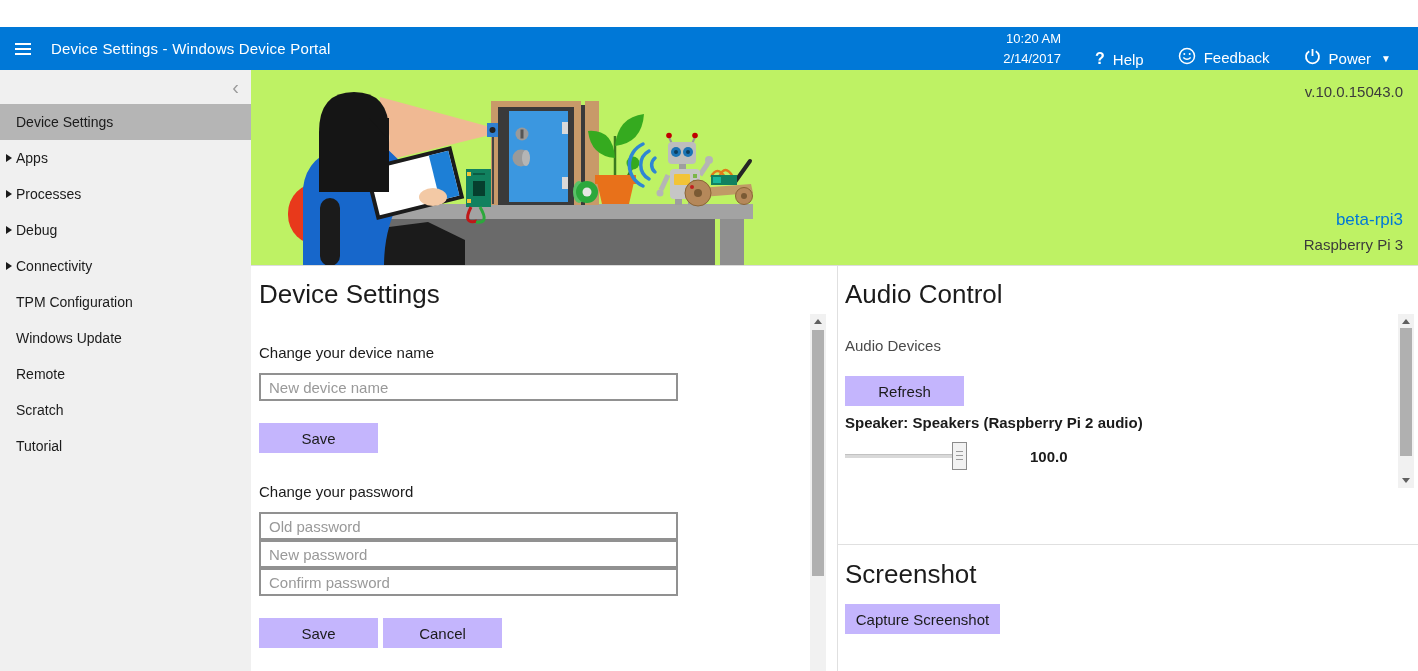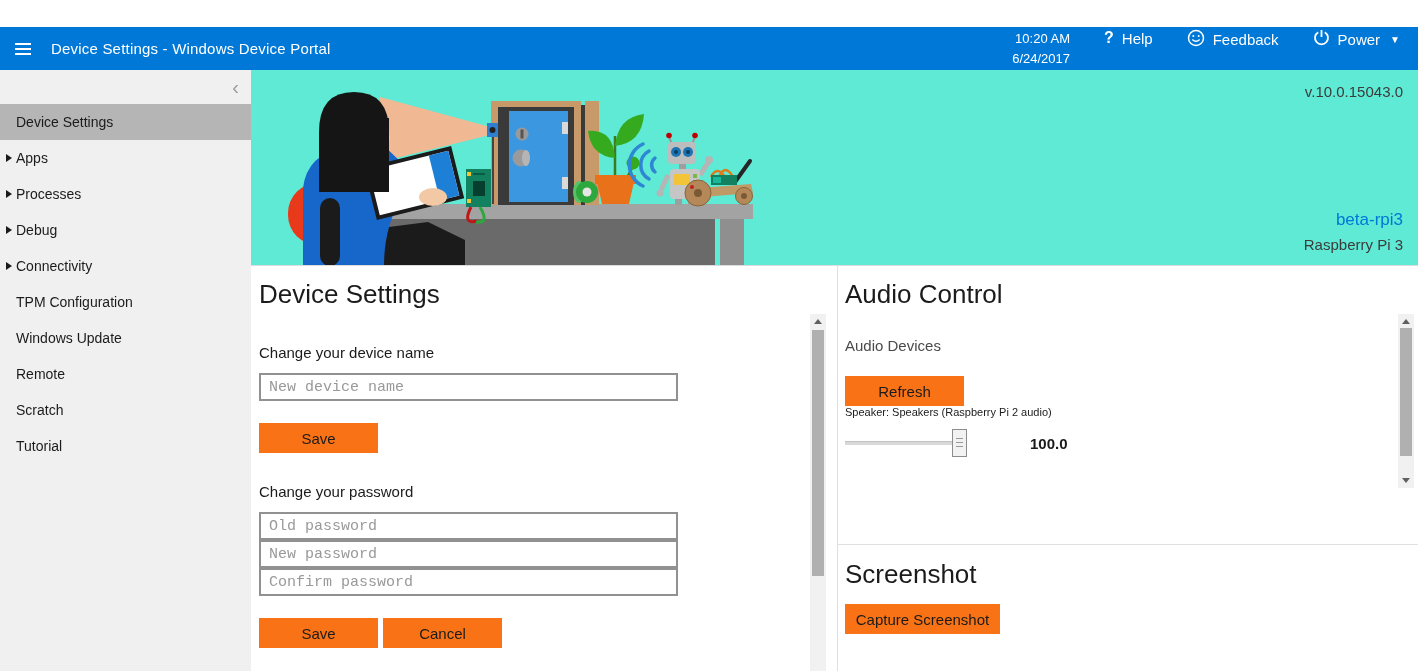--- a/index.html
+++ b/index.html
@@ -4,21 +4,21 @@
 <style>
   * { box-sizing: border-box; margin: 0; padding: 0; }
   html,body { width:1418px; height:671px; overflow:hidden; }
   body { font-family:"Liberation Sans", sans-serif; background:#fff; color:#1b1b1b; }
 
   
   .header { height:43px; background:#0078d7; color:#fff; display:flex; align-items:center;margin-top:27px; }
   .hamburger { margin-left:15px; width:16px; cursor:pointer; }
   .hamburger span { display:block; height:2px; background:#fff; margin:3px 0; }
   .header-title { margin-left:20px; font-size:15px; letter-spacing:.2px; }
-  .header-right { margin-left:auto; display:flex; align-items:flex-start; gap:34px; padding-right:18px; }
+  .header-right { margin-left:auto; display:flex; align-items:flex-end; gap:34px; padding-right:27px; }
   .time-block { text-align:right; font-size:13px; line-height:1.5; }
   .header-btn { display:flex; align-items:center; gap:8px; font-size:15px; cursor:pointer; }
   .q-icon { font-weight:bold; font-size:16px; }
   .caret { font-size:10px; margin-left:2px; }
 
   
   .layout { display:flex; height:628px; }
 
   
   .sidebar { width:251px; flex:none; background:#f0f0f0; }
@@ -26,63 +26,63 @@
                   color:#9b9b9b; font-size:20px; cursor:pointer; user-select:none; }
   .nav-item { height:36px; display:flex; align-items:center; font-size:14px;
               padding-left:16px; position:relative; cursor:pointer; }
   .nav-item.selected { background:#b5b5b5; }
   .nav-arrow { position:absolute; left:6px; top:50%; transform:translateY(-50%);
                width:0; height:0; border-left:6px solid #1b1b1b;
                border-top:4px solid transparent; border-bottom:4px solid transparent; }
 
   
   .main { flex:1; position:relative; background:#fff; display:flex; flex-direction:column; }
-  .banner { height:196px; background:#5eead4; border-bottom:1px solid #dcdcdc;
+  .banner { height:196px; background:#bef264; border-bottom:1px solid #dcdcdc;
             position:relative; overflow:hidden; }
   .banner svg { position:absolute; left:32px; top:0; }
   .version { position:absolute; top:13px; right:15px; font-size:15px; color:#3b3b3b; }
   .device-id { position:absolute; bottom:12px; right:15px; text-align:right; }
   .device-name { color:#0078d7; font-weight:normal; font-size:17px; }
   .device-model { color:#3b3b3b; font-size:15px; margin-top:6px; }
 
   .content-row { display:flex; height:432px; }
   .panel-title { font-size:26px; font-weight:300; line-height:30px; color:#1b1b1b; }
 
   
   .left-panel { width:586px; flex:none; position:relative; padding:13px 0 0 8px; }
   .field-label { font-size:15px; }
   .lbl1 { margin-top:35px; }
   .lbl2 { margin-top:30px; }
   .text-field { display:block; width:419px; height:28px; border:2px solid #919191;
                 font-size:15px; padding:0 8px; color:#1b1b1b; background:#fff;
-                font-family:Liberation Mono, monospace; }
+                font-family:Liberation Sans, sans-serif; }
   .text-field::placeholder { color:#999; }
   .mt12 { margin-top:12px; } .mt19 { } .mt22 { margin-top:22px; }
-  .btn { background:#f97316; border:none; width:119px; height:30px; font-size:15px;
+  .btn { background:#c4b5fd; border:none; width:119px; height:30px; font-size:15px;
          color:#1b1b1b; cursor:pointer; font-family:"Liberation Sans", sans-serif; }
   .btn-row { display:flex; gap:5px; }
 
   
   .v-scrollbar { position:absolute; background:#f1f1f1; width:16px; }
   .sb-thumb { position:absolute; left:2px; width:12px; background:#b0b0b0; }
   .sb-arrow { position:absolute; left:4px; width:0; height:0;
               border-left:4px solid transparent; border-right:4px solid transparent; }
   .sb-up { top:5px; border-bottom:5px solid #606060; }
   .sb-down { bottom:5px; border-top:5px solid #606060; }
   .lp-scrollbar { top:48px; bottom:0; right:11px; }
   .lp-scrollbar .sb-thumb { top:16px; height:246px; }
   .as-scrollbar { top:48px; right:4px; height:174px; }
   .as-scrollbar .sb-thumb { top:14px; height:128px; }
 
   
   .right-col { flex:1; border-left:1px solid #e0e0e0; display:flex; flex-direction:column; }
   .audio-section { position:relative; height:279px; border-bottom:1px solid #e0e0e0;
                    padding:13px 0 0 7px; overflow:hidden; }
   .muted-label { font-size:15px; color:#4a4a4a; margin-top:28px; }
-  .bold-line { font-size:11px; font-weight:normal; }
+  .bold-line { font-size:15px; font-weight:bold; margin-top:8px; }
   .refresh-btn { margin-top:22px; }
   .slider-row { display:flex; align-items:center; margin-top:10px; height:30px; }
   .slider { position:relative; width:121px; height:30px; }
   .slider-track { position:absolute; top:13px; left:0; width:121px; height:4px;
                   background:#d9d9d9; border-top:1px solid #c2c2c2; }
   .slider-thumb { position:absolute; top:1px; left:107px; width:15px; height:28px;
                   background:#f2f2f2; border:1px solid #8c8c8c; cursor:pointer;
                   display:flex; align-items:center; justify-content:center; }
   .thumb-grip { width:7px; height:10px;
                 background:repeating-linear-gradient(to bottom,#9a9a9a 0 1px,transparent 1px 4px); }
@@ -96,21 +96,21 @@
 <div class="header">
   <div class="hamburger">
     <span></span>
       <span></span>
       <span></span>
   </div>
   <div class="header-title">Device Settings - Windows Device Portal</div>
   <div class="header-right">
     <div class="time-block">
       <div>10:20 AM</div>
-      <div>6/24/2017</div>
+      <div>2/14/2017</div>
     </div>
     <div class="header-btn">
       <span class="q-icon">?</span>
       <span>Help</span>
     </div>
     <div class="header-btn">
       <span>
         <svg width="18" height="18" viewBox="0 0 18 18">
           <circle cx="9" cy="9" r="7.5" fill="none" stroke="#fff" stroke-width="1.5"></circle>
           <circle cx="6.3" cy="7" r="1" fill="#fff"></circle>

